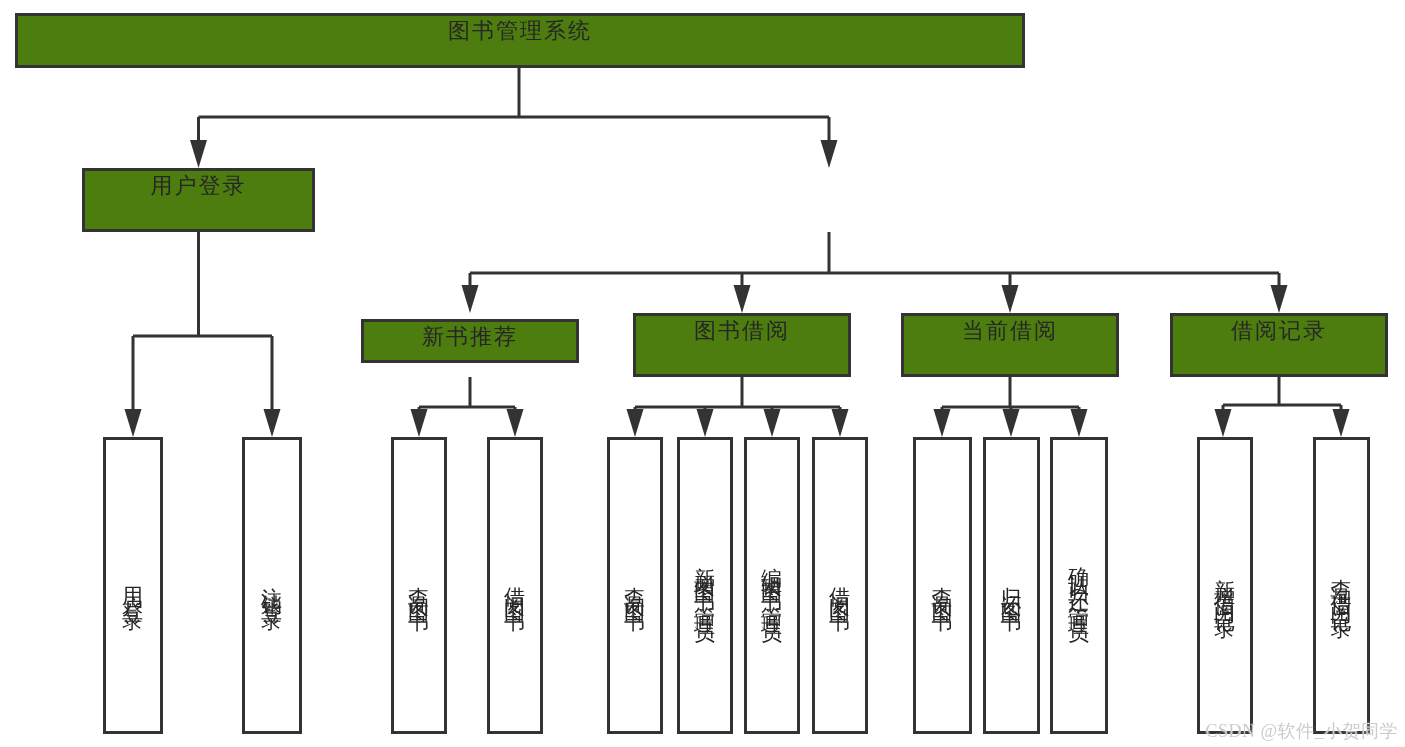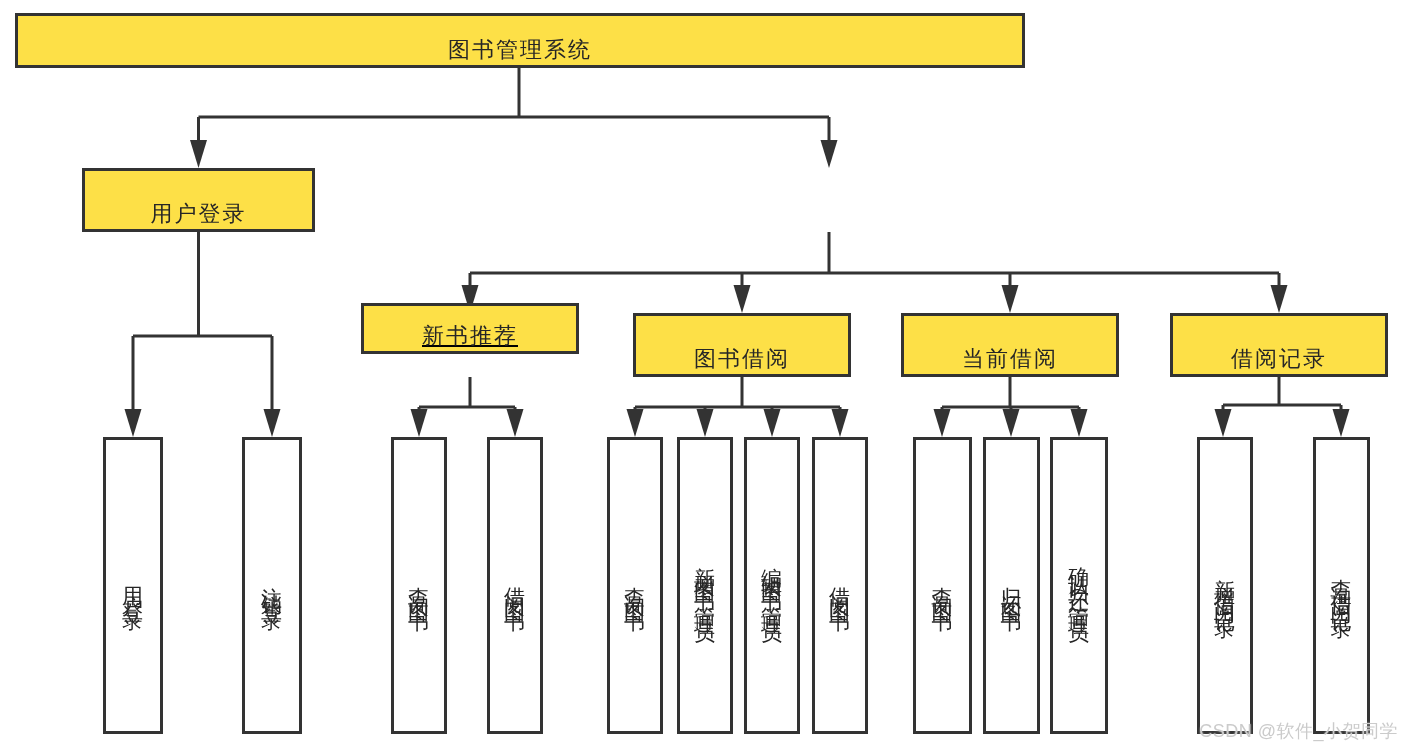--- a/index.html
+++ b/index.html
@@ -13,24 +13,24 @@
   }
   .connectors {
     position: absolute;
     left: 0; top: 0;
     width: 1405px; height: 747px;
     z-index: 1;
   }
   .hbox {
     position: absolute;
     box-sizing: border-box;
-    background: #fde047;
+    background: #4d7c0f;
     border: 3px solid #333333;
     display: flex;
-    align-items: flex-end;
+    align-items: flex-start;
     justify-content: center;
     z-index: 2;
   }
   .hbox .hlabel {
     font-size: 22px;
     letter-spacing: 2px;
     color: #262626;
     white-space: nowrap;
   }
   .vbox {
@@ -57,20 +57,21 @@
   .watermark {
     position: absolute;
     right: 7px;
     bottom: 4px;
     font-size: 18px;
     letter-spacing: 0.5px;
     color: #cbcbcb;
     text-shadow: 0 0 2px rgba(255,255,255,0.9);
     z-index: 5;
     white-space: nowrap;
+    font-family: Liberation Serif, serif;
   }
 </style>
 </head>
 <body>
 
 <div class="canvas">
 
   <svg class="connectors" viewBox="0 0 1405 747" xmlns="http://www.w3.org/2000/svg">
     <g fill="none" stroke="#333333" stroke-width="3">
       <path d="M519 68 V117 M198.5 117 H829 M198.5 117 V148 M829 117 V148"></path>
@@ -105,21 +106,21 @@
   </svg>
 
   <div class="hbox" style="left:15px; top:13px; width:1010px; height:55px;">
     <span class="hlabel">图书管理系统</span>
   </div>
 
   <div class="hbox" style="left:82px; top:168px; width:233px; height:64px;">
     <span class="hlabel">用户登录</span>
   </div>
 
-  <div class="hbox" style="left:361px; top:303px; width:218px; height:51px;text-decoration:underline;">
+  <div class="hbox" style="left:361px; top:319px; width:218px; height:44px;">
     <span class="hlabel">新书推荐</span>
   </div>
   <div class="hbox" style="left:633px; top:313px; width:218px; height:64px;">
     <span class="hlabel">图书借阅</span>
   </div>
   <div class="hbox" style="left:901px; top:313px; width:218px; height:64px;">
     <span class="hlabel">当前借阅</span>
   </div>
   <div class="hbox" style="left:1170px; top:313px; width:218px; height:64px;">
     <span class="hlabel">借阅记录</span>

